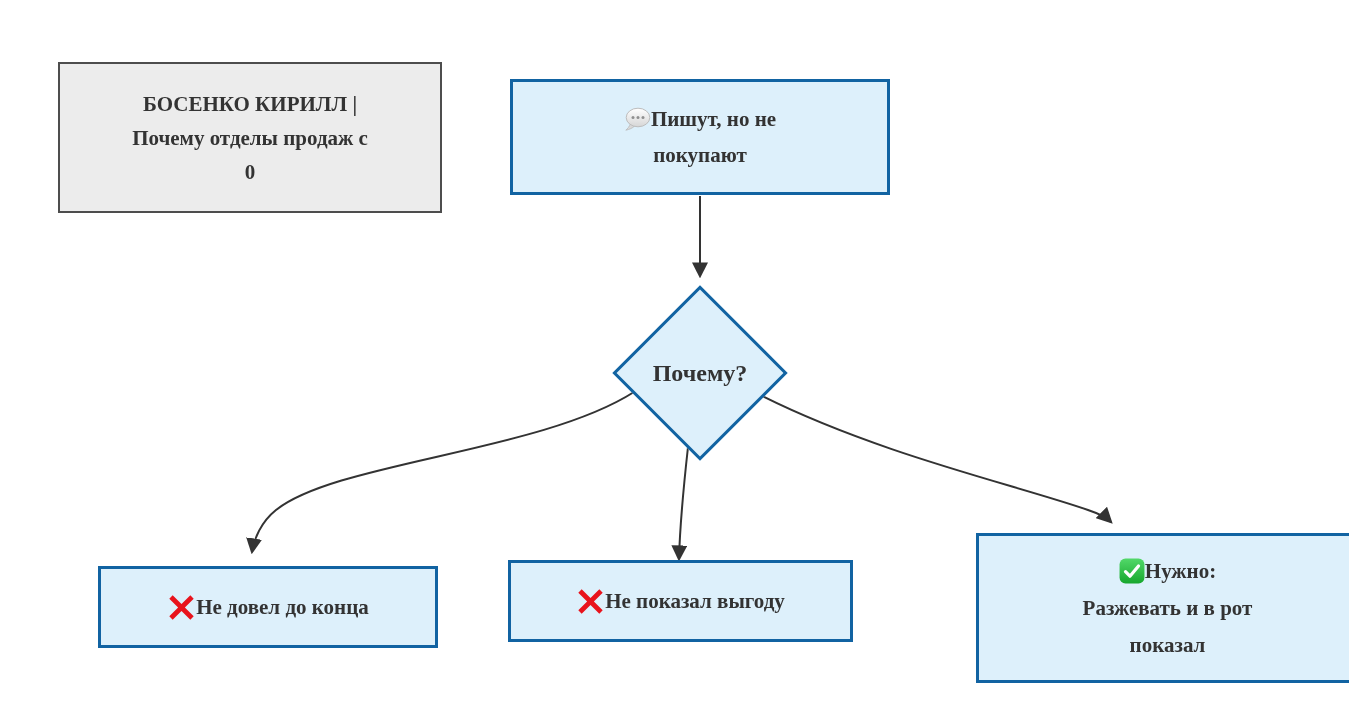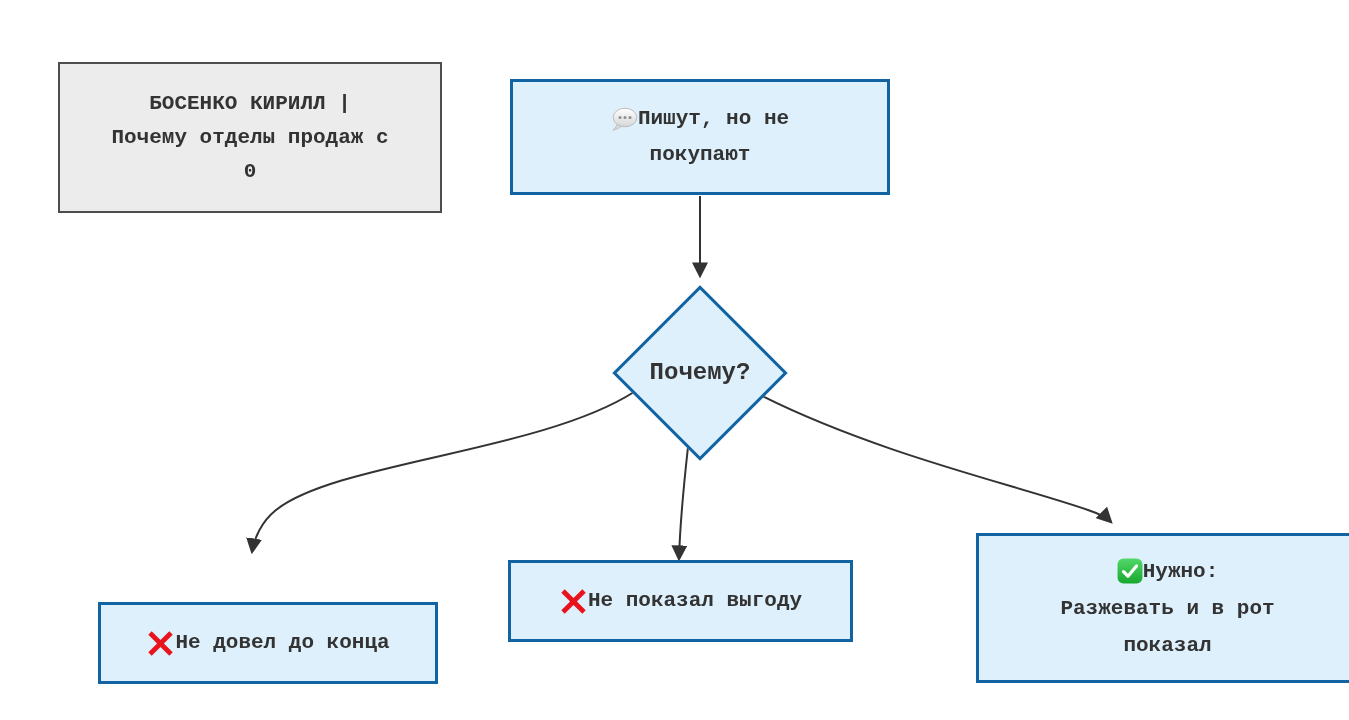--- a/index.html
+++ b/index.html
@@ -1,18 +1,18 @@
 <!DOCTYPE html>
 <html style="--background: #ffffff; --node_fill: #ddf0fb; --node_border: #1163a2; --title_fill: #ececec; --title_border: #4d4d4d; --text_color: #333333; --edge_color: #333333; --cross_color: #e8131c; --check_green_light: #52d869; --check_green_dark: #17a72e; --check_mark_color: #ffffff;"><head>
 <meta charset="utf-8">
 <style>
   html,body{margin:0;padding:0;background:#fff;}
   .canvas{
     position:relative;width:1349px;height:720px;background:var(--background,#fff);
-    font-family:Liberation Mono, monospace;
+    font-family:Liberation Serif, serif;
     color:var(--text_color,#333);overflow:hidden;
   }
   .edges{position:absolute;left:0;top:0;width:1349px;height:720px;pointer-events:none;}
   .edges path.edge{fill:none;stroke:var(--edge_color,#333);stroke-width:2px;}
   .edges marker path{fill:var(--edge_color,#333);stroke:none;}
 
   .node{
     position:absolute;display:flex;flex-direction:column;align-items:center;justify-content:center;
     box-sizing:border-box;text-align:center;font-weight:bold;font-size:21px;line-height:36px;
   }
@@ -36,21 +36,21 @@
   #decision-shape{
     position:absolute;left:638px;top:311px;width:124px;height:124px;
     background:var(--node_fill,#ddf0fb);border:3px solid var(--node_border,#1163a2);
     transform:rotate(45deg);box-sizing:border-box;
   }
   #decision-label{
     position:absolute;left:620px;top:355px;width:160px;text-align:center;
     font-weight:bold;font-size:24px;line-height:36px;
   }
   
-  #reason-left-node{left:98px;top:566px;width:340px;height:82px;margin-top:36px;}
+  #reason-left-node{left:98px;top:566px;width:340px;height:82px;}
   #reason-middle-node{left:508px;top:560px;width:345px;height:82px;}
   #solution-node{left:976px;top:533px;width:383px;height:150px;line-height:37px;}
 
   .icon{display:inline-flex;align-items:center;justify-content:center;flex:0 0 auto;}
   .cross-icon svg{width:29px;height:29px;}
   .check-icon svg{width:26px;height:26px;}
   .balloon-icon svg{width:27px;height:25px;}
   .cross-shape{fill:var(--cross_color,#e8131c);}
 </style>
 </head>

